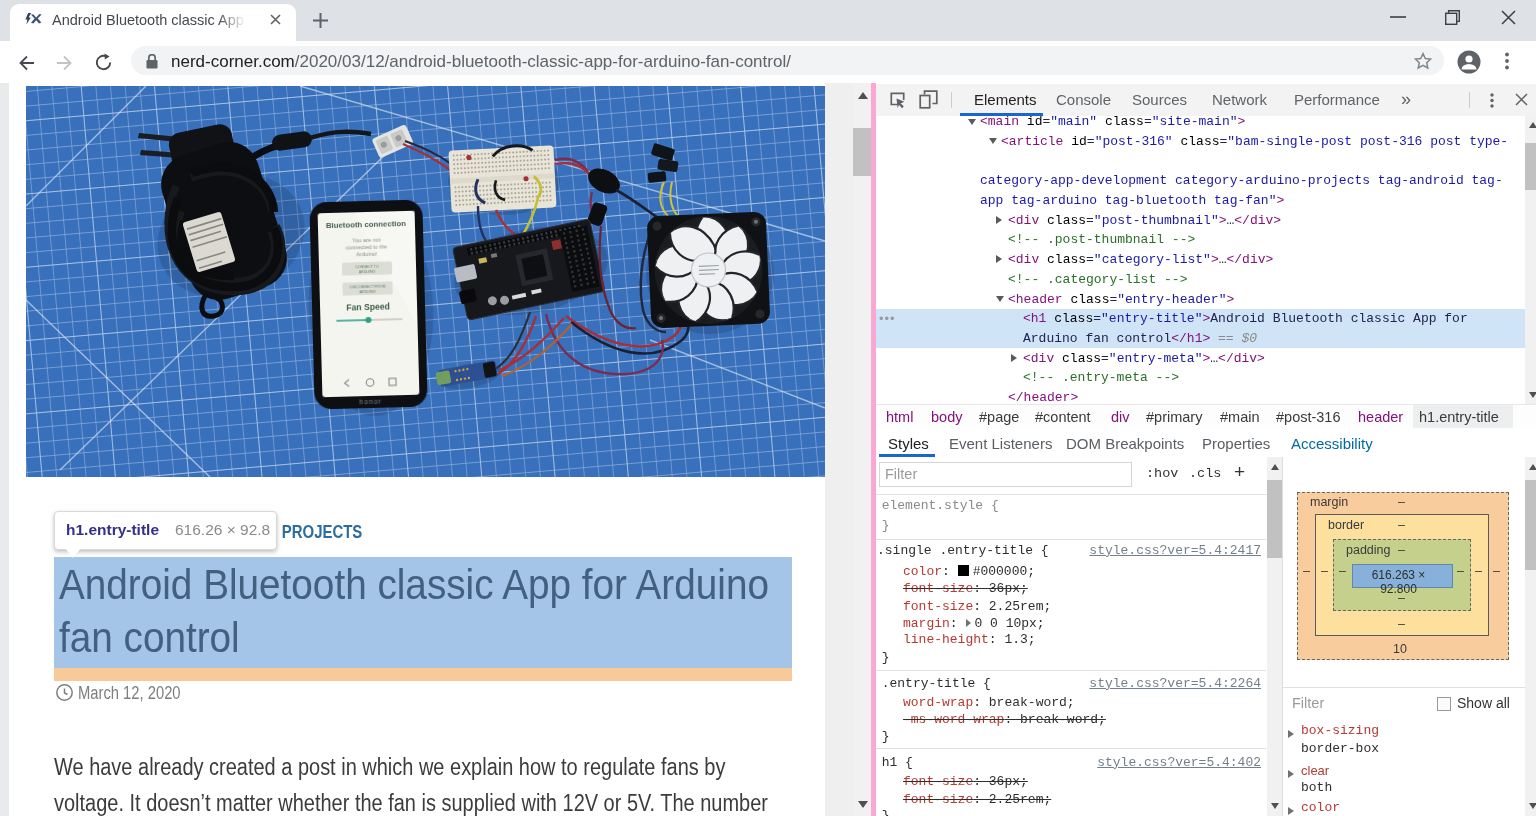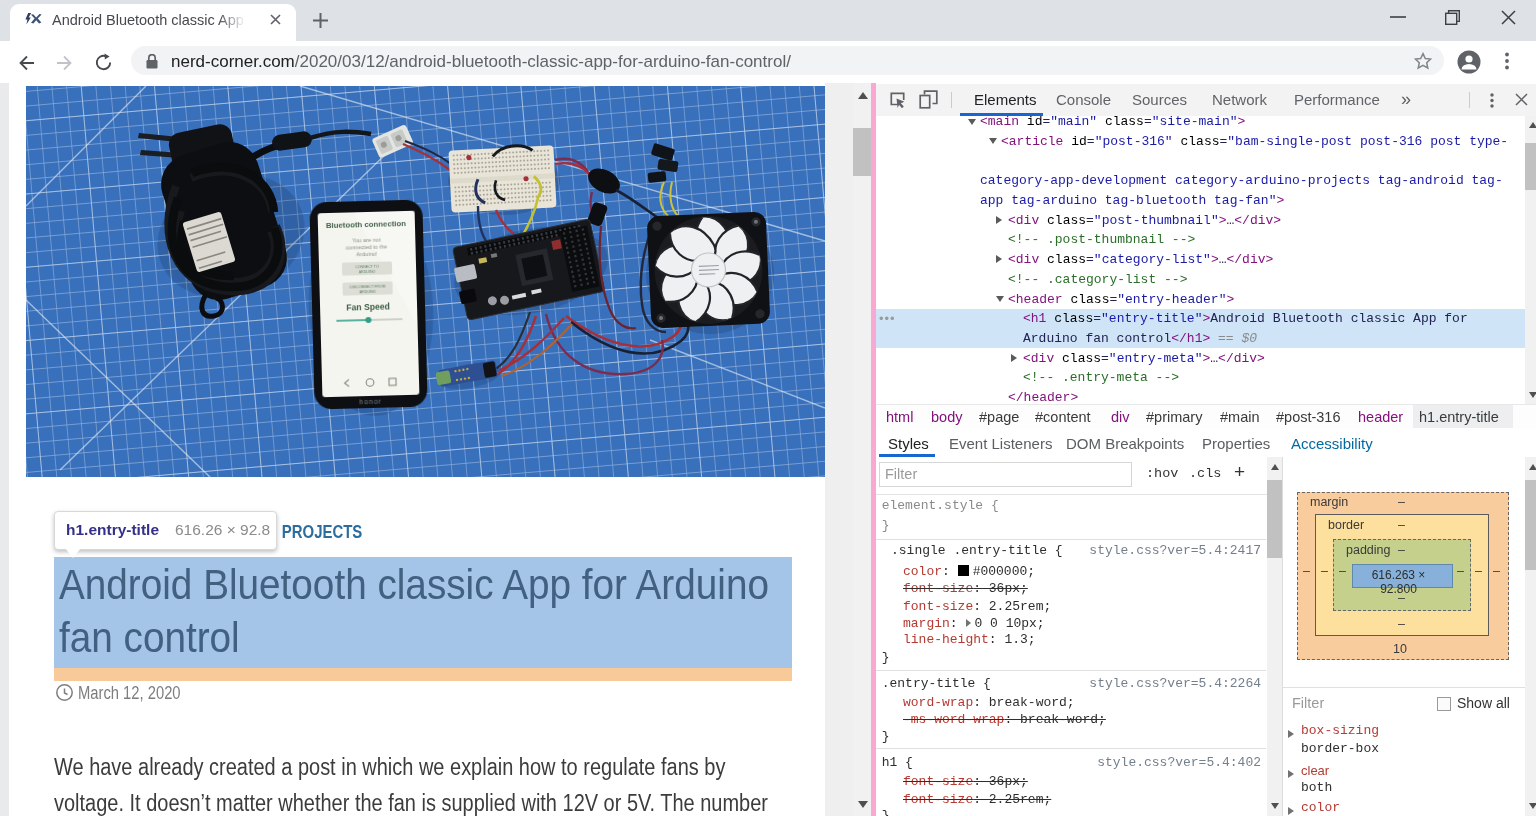--- a/index.html
+++ b/index.html
@@ -48,21 +48,21 @@
 #crumbs{left:0;top:321px;width:664px;height:24px;background:#fdfdfd;border-top:1px solid #e8e8e8;border-bottom:1px solid #ddd;font-size:14.5px;}
 .crumb{position:absolute;top:4px;color:#3a3a3a;}
 .crumb.el{color:#83127d;}
 #sidetabs{left:0;top:346px;width:664px;height:28px;background:#fff;}
 .stab{position:absolute;top:6px;font-size:15px;color:#5a5e62;}
 #filterrow{left:0;top:374px;width:391px;height:37px;background:#fff;border-bottom:1px solid #e3e3e3;}
 #filterbox{left:3px;top:5px;width:253px;height:25px;border:1px solid #d6d6d6;background:#fff;box-sizing:border-box;}
 
 .sr{position:absolute;font-family:"Liberation Mono",monospace;font-size:13px;white-space:pre;color:#2e2e2e;}
 .pn{color:#b43a32;}
-.lk{color:#747f8c;}
+.lk{color:#747f8c;text-decoration:underline;}
 .strike{text-decoration:line-through;}
 .sep{position:absolute;height:1px;background:#e0e0e0;}
 
 #bmcol{left:407px;top:374px;width:242px;height:359px;background:#fff;}
 </style>
 </head>
 <body>
 
 <div class="abs" id="titlebar"></div>
 <div class="abs" id="tab"></div>
@@ -828,21 +828,21 @@
 <div class="abs" id="filterbox"></div>
 <div class="abs" style="left:9px;top:9px;font-size:14.5px;color:#9a9a9a">Filter</div>
 <div class="abs" style="left:270px;top:9px;font-size:13.5px;color:#333;font-family:'Liberation Mono',monospace">:hov</div>
 <div class="abs" style="left:313px;top:9px;font-size:13.5px;color:#333;font-family:'Liberation Mono',monospace">.cls</div>
 <div class="abs" style="left:358px;top:4px;font-size:19px;color:#333">+</div>
 </div>
 <div class="abs" style="left:0;top:0;width:391px;height:733px;overflow:hidden">
 <div class="sr" style="left:5.7px;top:414.9px"><span style="color:#8a8a8a">element.style {</span></div>
 <div class="sr" style="left:5.7px;top:434.6px"><span style="color:#8a8a8a">}</span></div>
 <div class="sep" style="left:0;top:455.6px;width:390px"></div>
-<div class="sr" style="left:15px;top:459.9px">.single .entry-title {</div>
+<div class="sr" style="left:1px;top:459.9px">.single .entry-title {</div>
 <div class="sr lk" style="right:6px;top:459.9px;left:auto">style.css?ver=5.4:2417</div>
 <div class="sr" style="left:27px;top:480.6px"><span class="pn">color</span>: <span style="display:inline-block;width:11px;height:11px;background:#000;margin-right:4px;position:relative;top:1px"></span>#000000;</div>
 <div class="sr" style="left:27px;top:497.9px"><span class="strike"><span class="pn">font-size</span>: 36px;</span></div>
 <div class="sr" style="left:27px;top:515.6px"><span class="pn">font-size</span>: 2.25rem;</div>
 <div class="sr" style="left:27px;top:532.5px"><span class="pn">margin</span>: <span style="display:inline-block;width:0;height:0;border-top:4px solid transparent;border-bottom:4px solid transparent;border-left:5.5px solid #727272;margin:0 3px 0 1px"></span>0 0 10px;</div>
 <div class="sr" style="left:27px;top:549.4px"><span class="pn">line-height</span>: 1.3;</div>
 <div class="sr" style="left:5.7px;top:566.9px">}</div>
 <div class="sep" style="left:0;top:587.0px;width:390px"></div>
 <div class="sr" style="left:5.7px;top:592.6px">.entry-title {</div>
 <div class="sr lk" style="right:6px;top:592.6px;left:auto">style.css?ver=5.4:2264</div>

